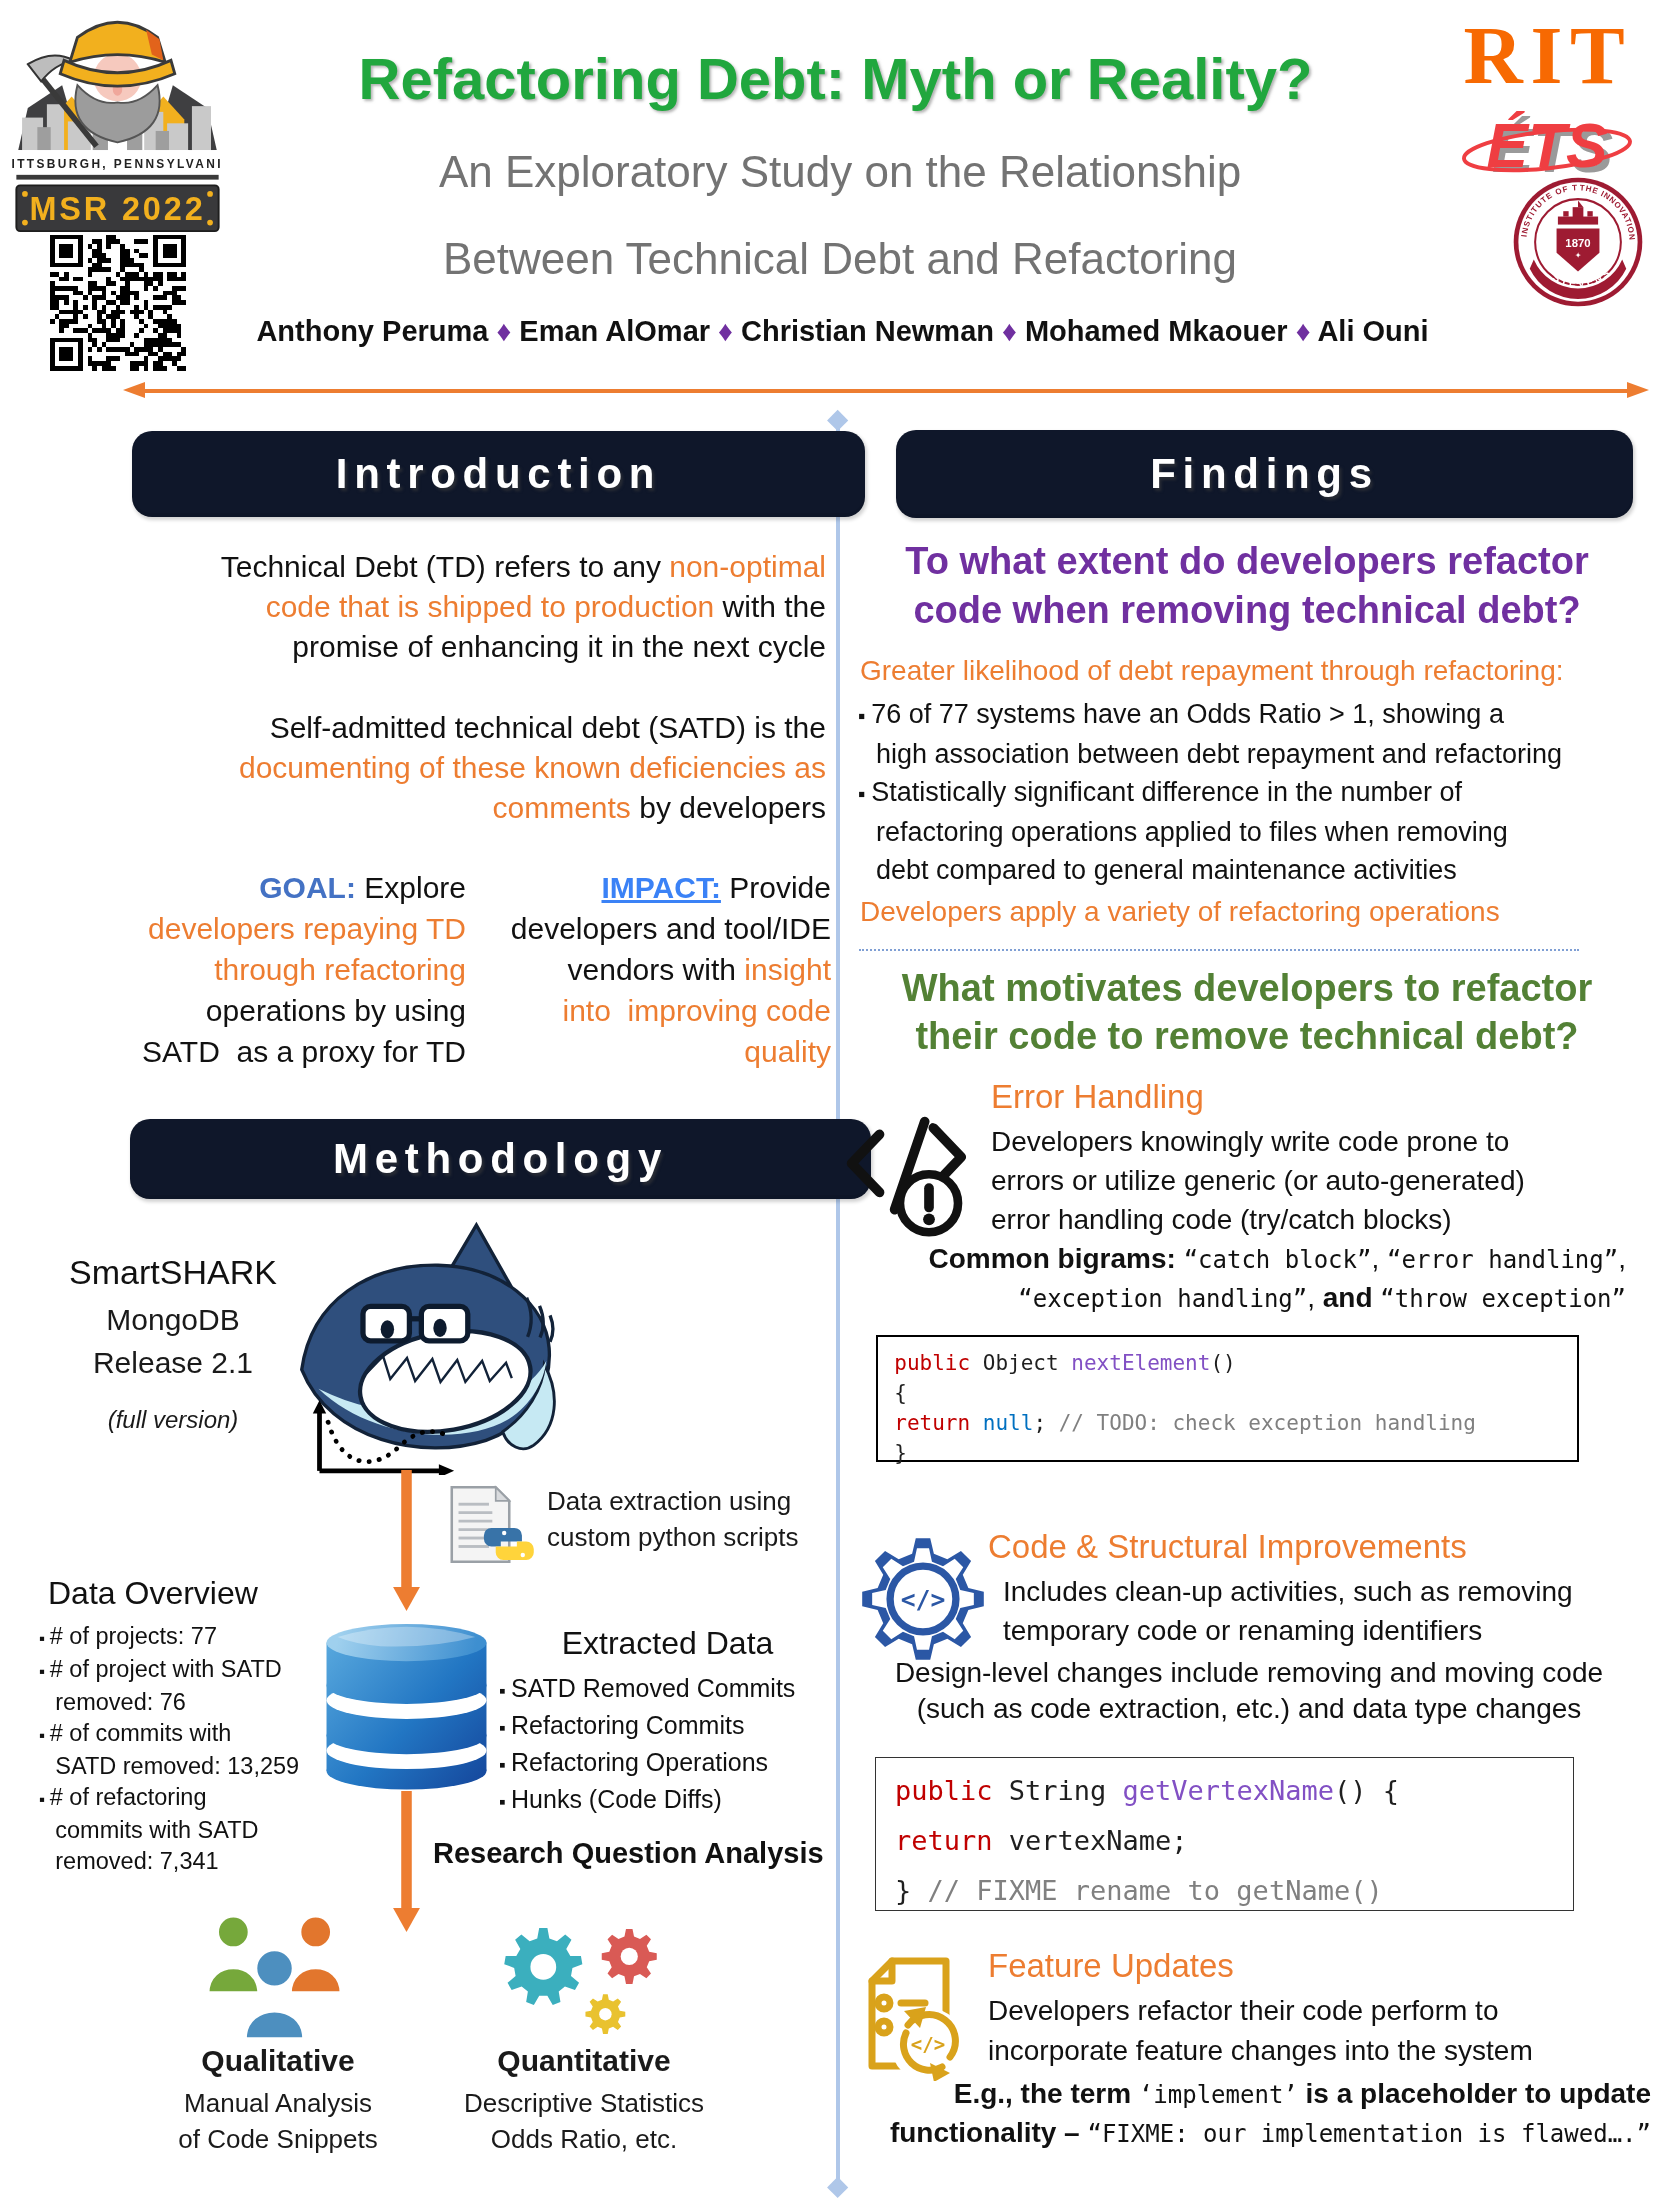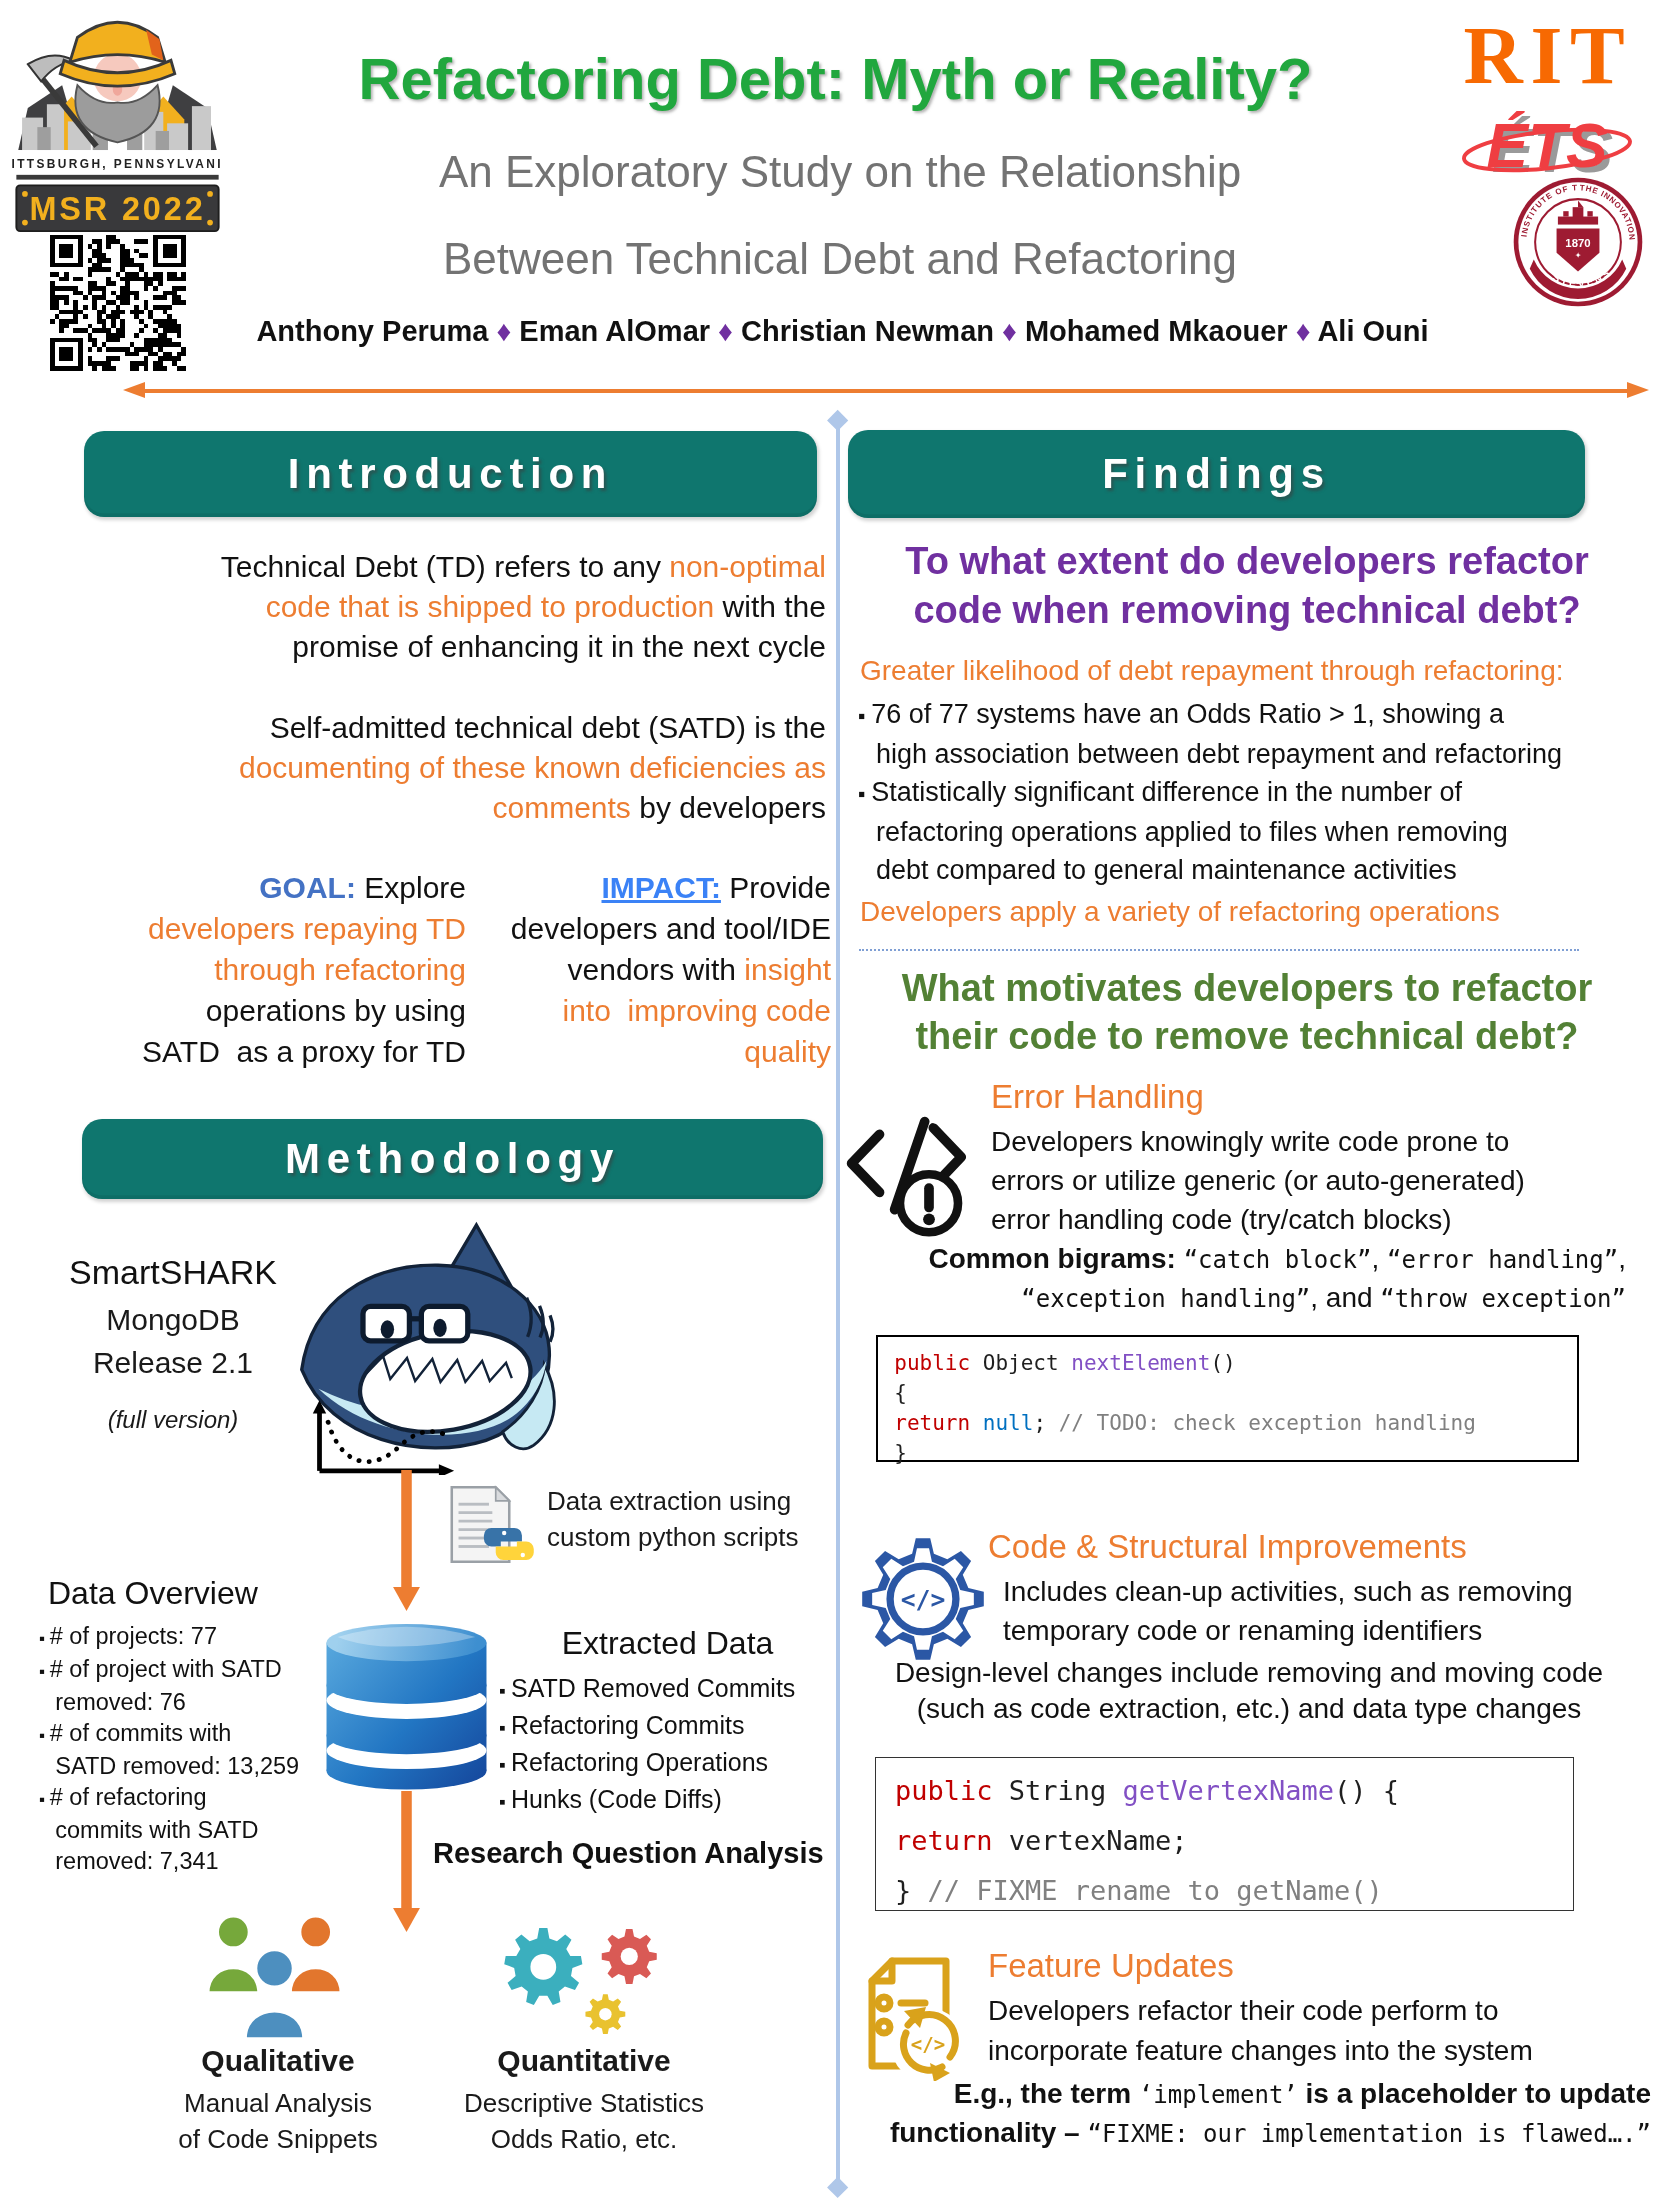--- a/index.html
+++ b/index.html
@@ -3,22 +3,22 @@
 <meta charset="utf-8">
 <style>
   html,body{margin:0;padding:0;background:#fff;}
   .poster{position:relative;width:1654px;height:2205px;background:#fff;
           font-family:"Liberation Sans",sans-serif;color:#1a1a1a;overflow:hidden;}
   .abs{position:absolute;}
   .pre{white-space:pre-line;}
   .prew{white-space:pre-wrap;text-align:right;}
   .center{text-align:center;}
   .mono{font-family:"DejaVu Sans Mono",monospace;font-size:24px;}
-  .section-bar{background:#0f766e;border-radius:20px;display:flex;align-items:center;justify-content:center;
-               box-shadow:inset 0 -3.8px 0 rgba(0,0,0,0.07), 1.4px 2.4px 3.8px rgba(0,0,0,0.18);}
+  .section-bar{background:#0f172a;border-radius:20px;display:flex;align-items:center;justify-content:center;
+               box-shadow:inset 0 -3.8px 0 rgba(0,0,0,0.07), 1.4px 2.4px 3.8px rgba(0,0,0,0.18);margin-left:48px;}
   .section-bar span{color:#fff;font-size:42px;font-weight:bold;letter-spacing:6.7px;
                text-shadow:2.4px 2.9px 2.9px rgba(60,60,60,0.55);}
   .poster-title{font-size:58px;font-weight:bold;color:#21A73E;text-shadow:1.9px 2.4px 2.9px rgba(130,130,130,0.6);}
   .poster-sub{font-size:44px;color:#737373;line-height:87px;}
   .authors{font-size:29px;font-weight:600;color:#111;}
   .body-text{font-size:30px;line-height:40px;color:#111;}
   .rq{font-weight:bold;font-size:38px;}
   .orange-line{font-size:28px;color:#ED7D31;}
   .fbullets{font-size:27px;line-height:38px;color:#111;list-style:none;margin:0;padding:0;}
   .fbullets li{white-space:pre-line;padding-left:18px;text-indent:-18px;}
@@ -666,21 +666,21 @@
     </g>
     <circle cx="80" cy="92" r="27" fill="#fff" stroke="#111" stroke-width="8"></circle>
     <line x1="80" y1="78" x2="80" y2="96" stroke="#111" stroke-width="9" stroke-linecap="round"></line>
     <circle cx="80" cy="107" r="5.5" fill="#111"></circle>
   </svg>
   <div class="abs icon-heading" style="left:991px;top:1078px">Error Handling</div>
   <div class="abs icon-body pre" style="left:991px;top:1122px;width:665px">Developers knowingly write code prone to
 errors or utilize generic (or auto-generated)
 error handling code (try/catch blocks)</div>
   <div class="abs prew" style="left:860px;top:1240px;width:766px;font-size:28px;line-height:37px;color:#111"><span style="font-weight: bold;">Common bigrams: </span><span class="mono">“catch block”</span><span>, </span><span class="mono">“error handling”</span><span>,
-</span><span class="mono">“exception handling”</span><span>, </span><span style="font-weight: normal;">and </span><span class="mono">“throw exception”</span></div>
+</span><span class="mono">“exception handling”</span><span>, </span><span style="font-weight: bold;">and </span><span class="mono">“throw exception”</span></div>
 
   <div class="abs codebox code1" style="left:876px;top:1335px;width:666px;height:102px">
     <div><span style="color: rgb(192, 0, 0);">public</span><span> Object </span><span style="color: rgb(130, 80, 196);">nextElement</span><span>()</span></div>
     <div><span>{</span></div>
     <div><span>    </span><span style="color: rgb(192, 0, 0);">return</span><span> </span><span style="color: rgb(0, 112, 192);">null</span><span>;   </span><span style="color: rgb(128, 128, 128);">// TODO: check exception handling</span></div>
     <div><span>}</span></div>
   </div>
 
   <svg class="abs" style="left:859px;top:1529px" width="128" height="140" viewBox="0 0 140 140">
     <path fill="#2B57A5" d="M58.1,20.4L62.1,3.5L77.9,3.5L81.9,20.4L96.6,26.5L111.5,17.4L122.6,28.5L113.5,43.4L119.6,58.1L136.5,62.1L136.5,77.9L119.6,81.9L113.5,96.6L122.6,111.5L111.5,122.6L96.6,113.5L81.9,119.6L77.9,136.5L62.1,136.5L58.1,119.6L43.4,113.5L28.5,122.6L17.4,111.5L26.5,96.6L20.4,81.9L3.5,77.9L3.5,62.1L20.4,58.1L26.5,43.4L17.4,28.5L28.5,17.4L43.4,26.5Z"></path>

